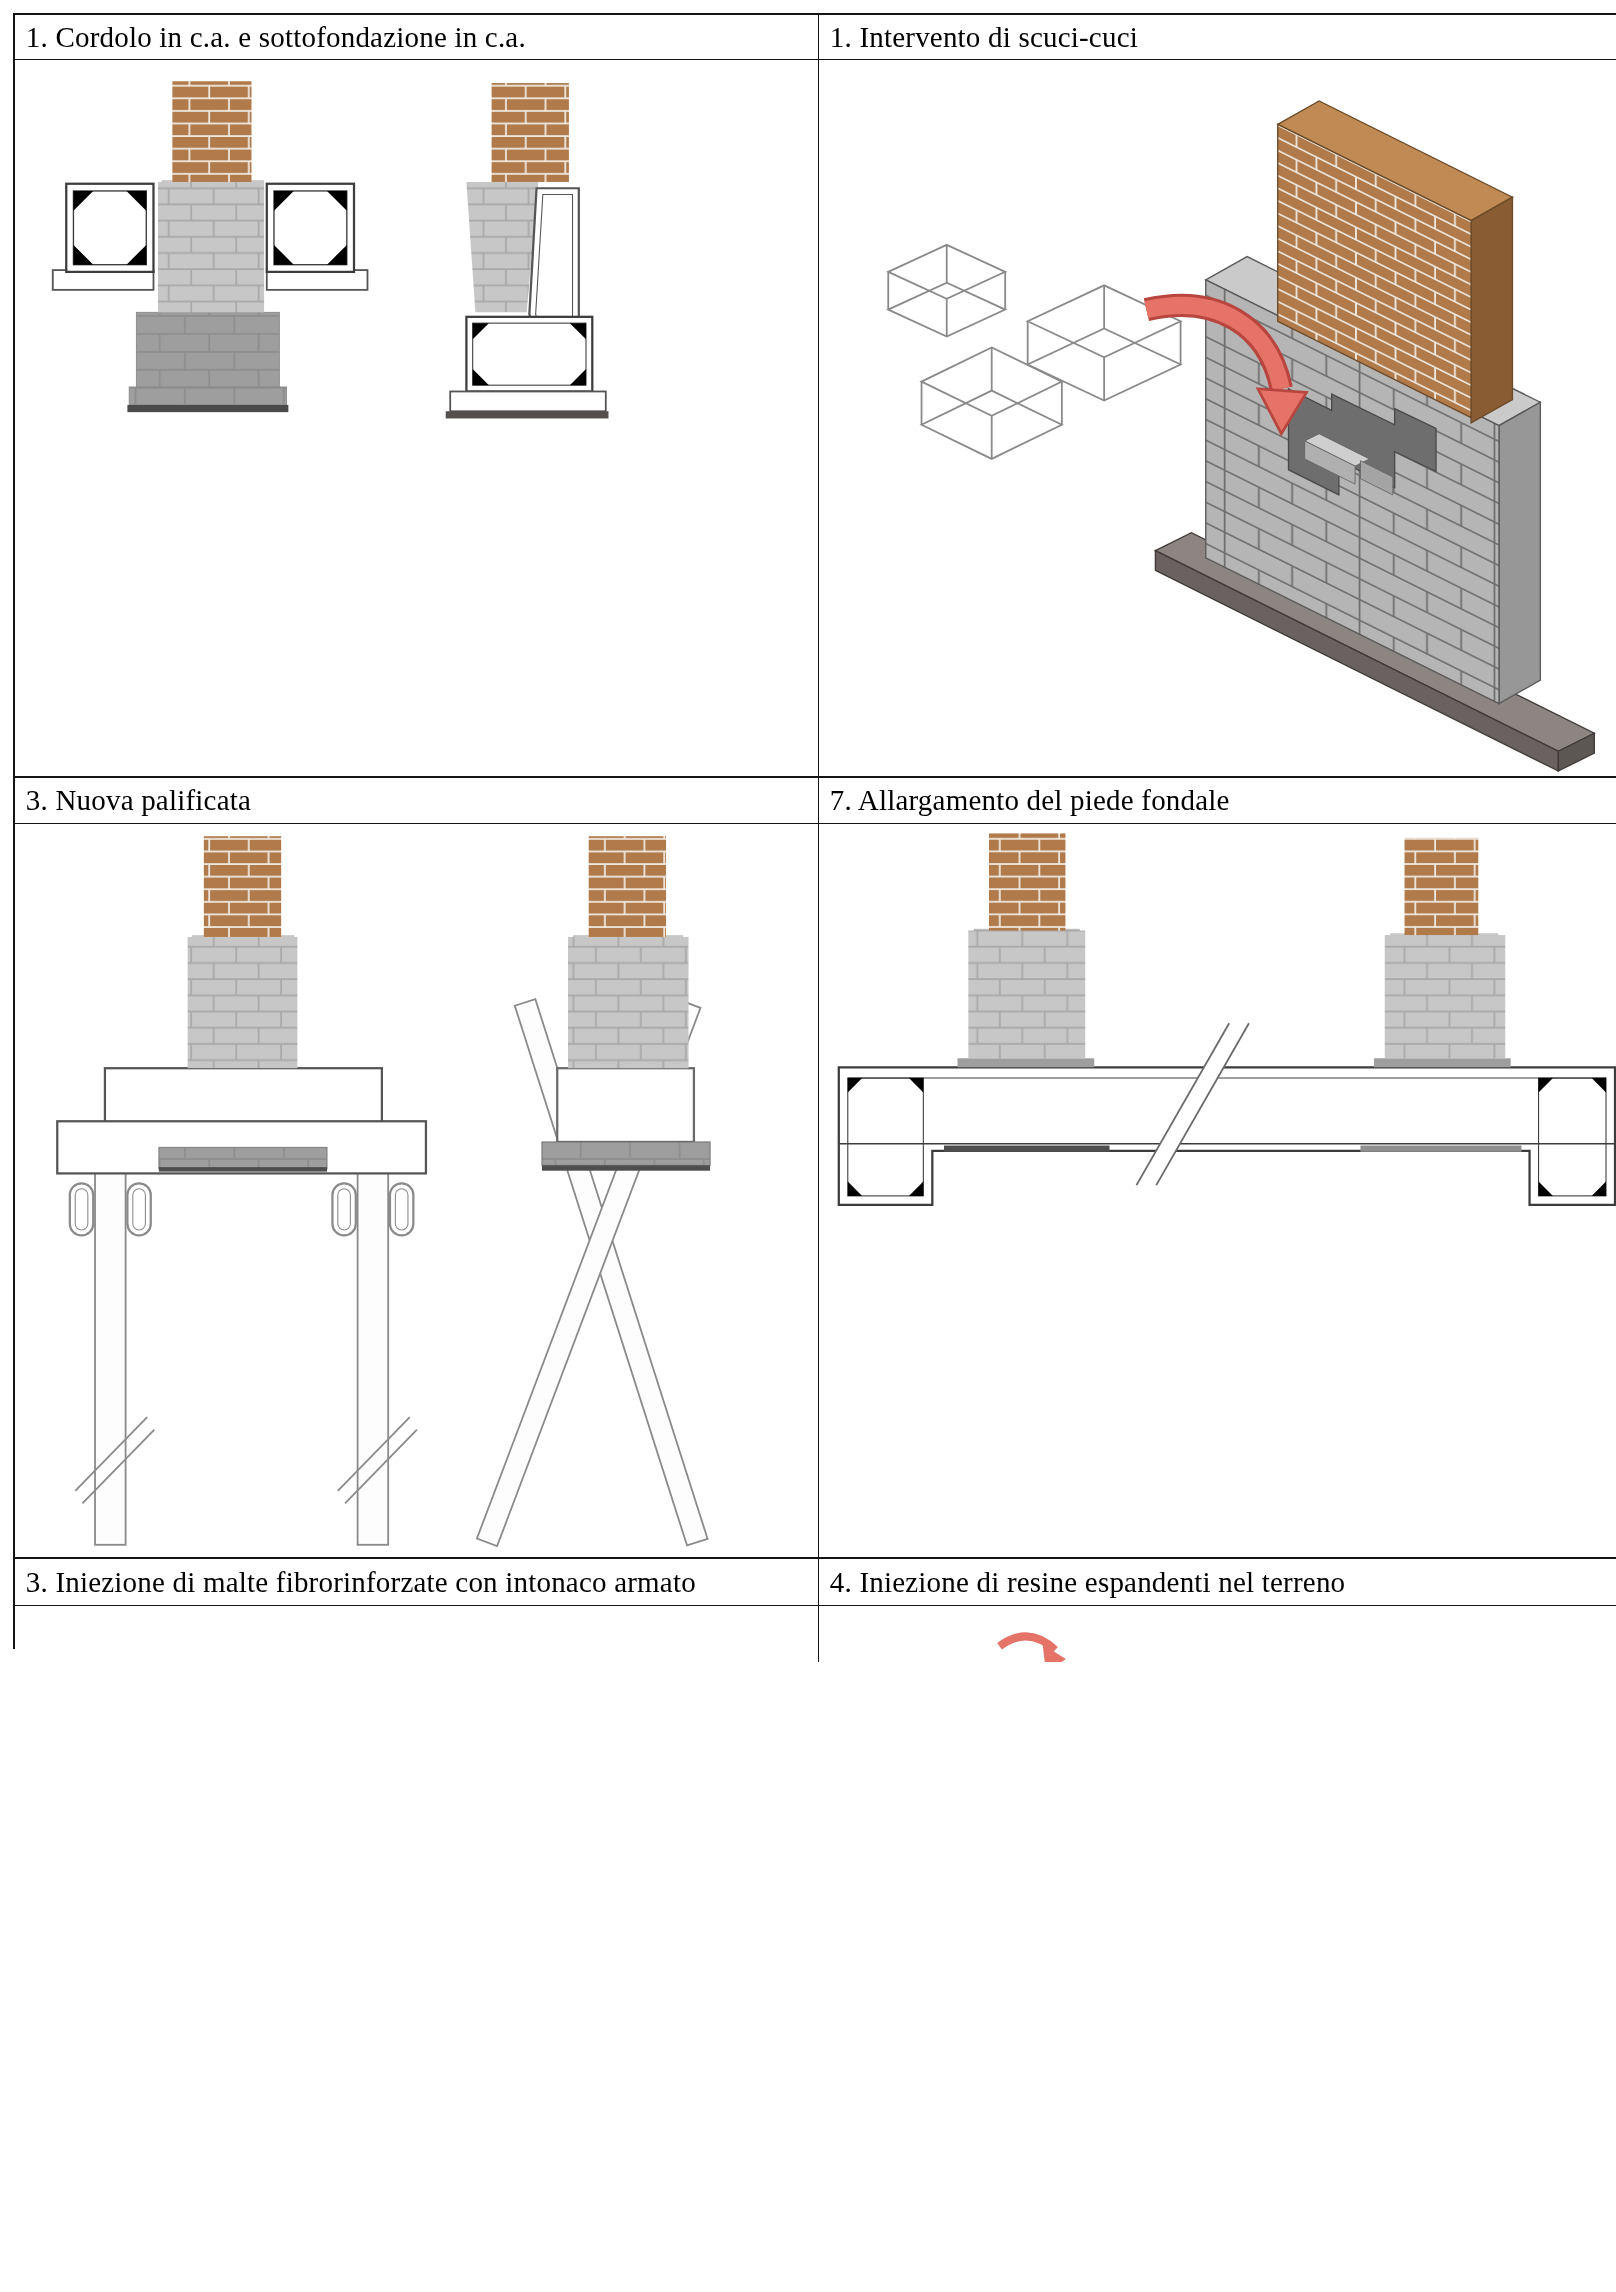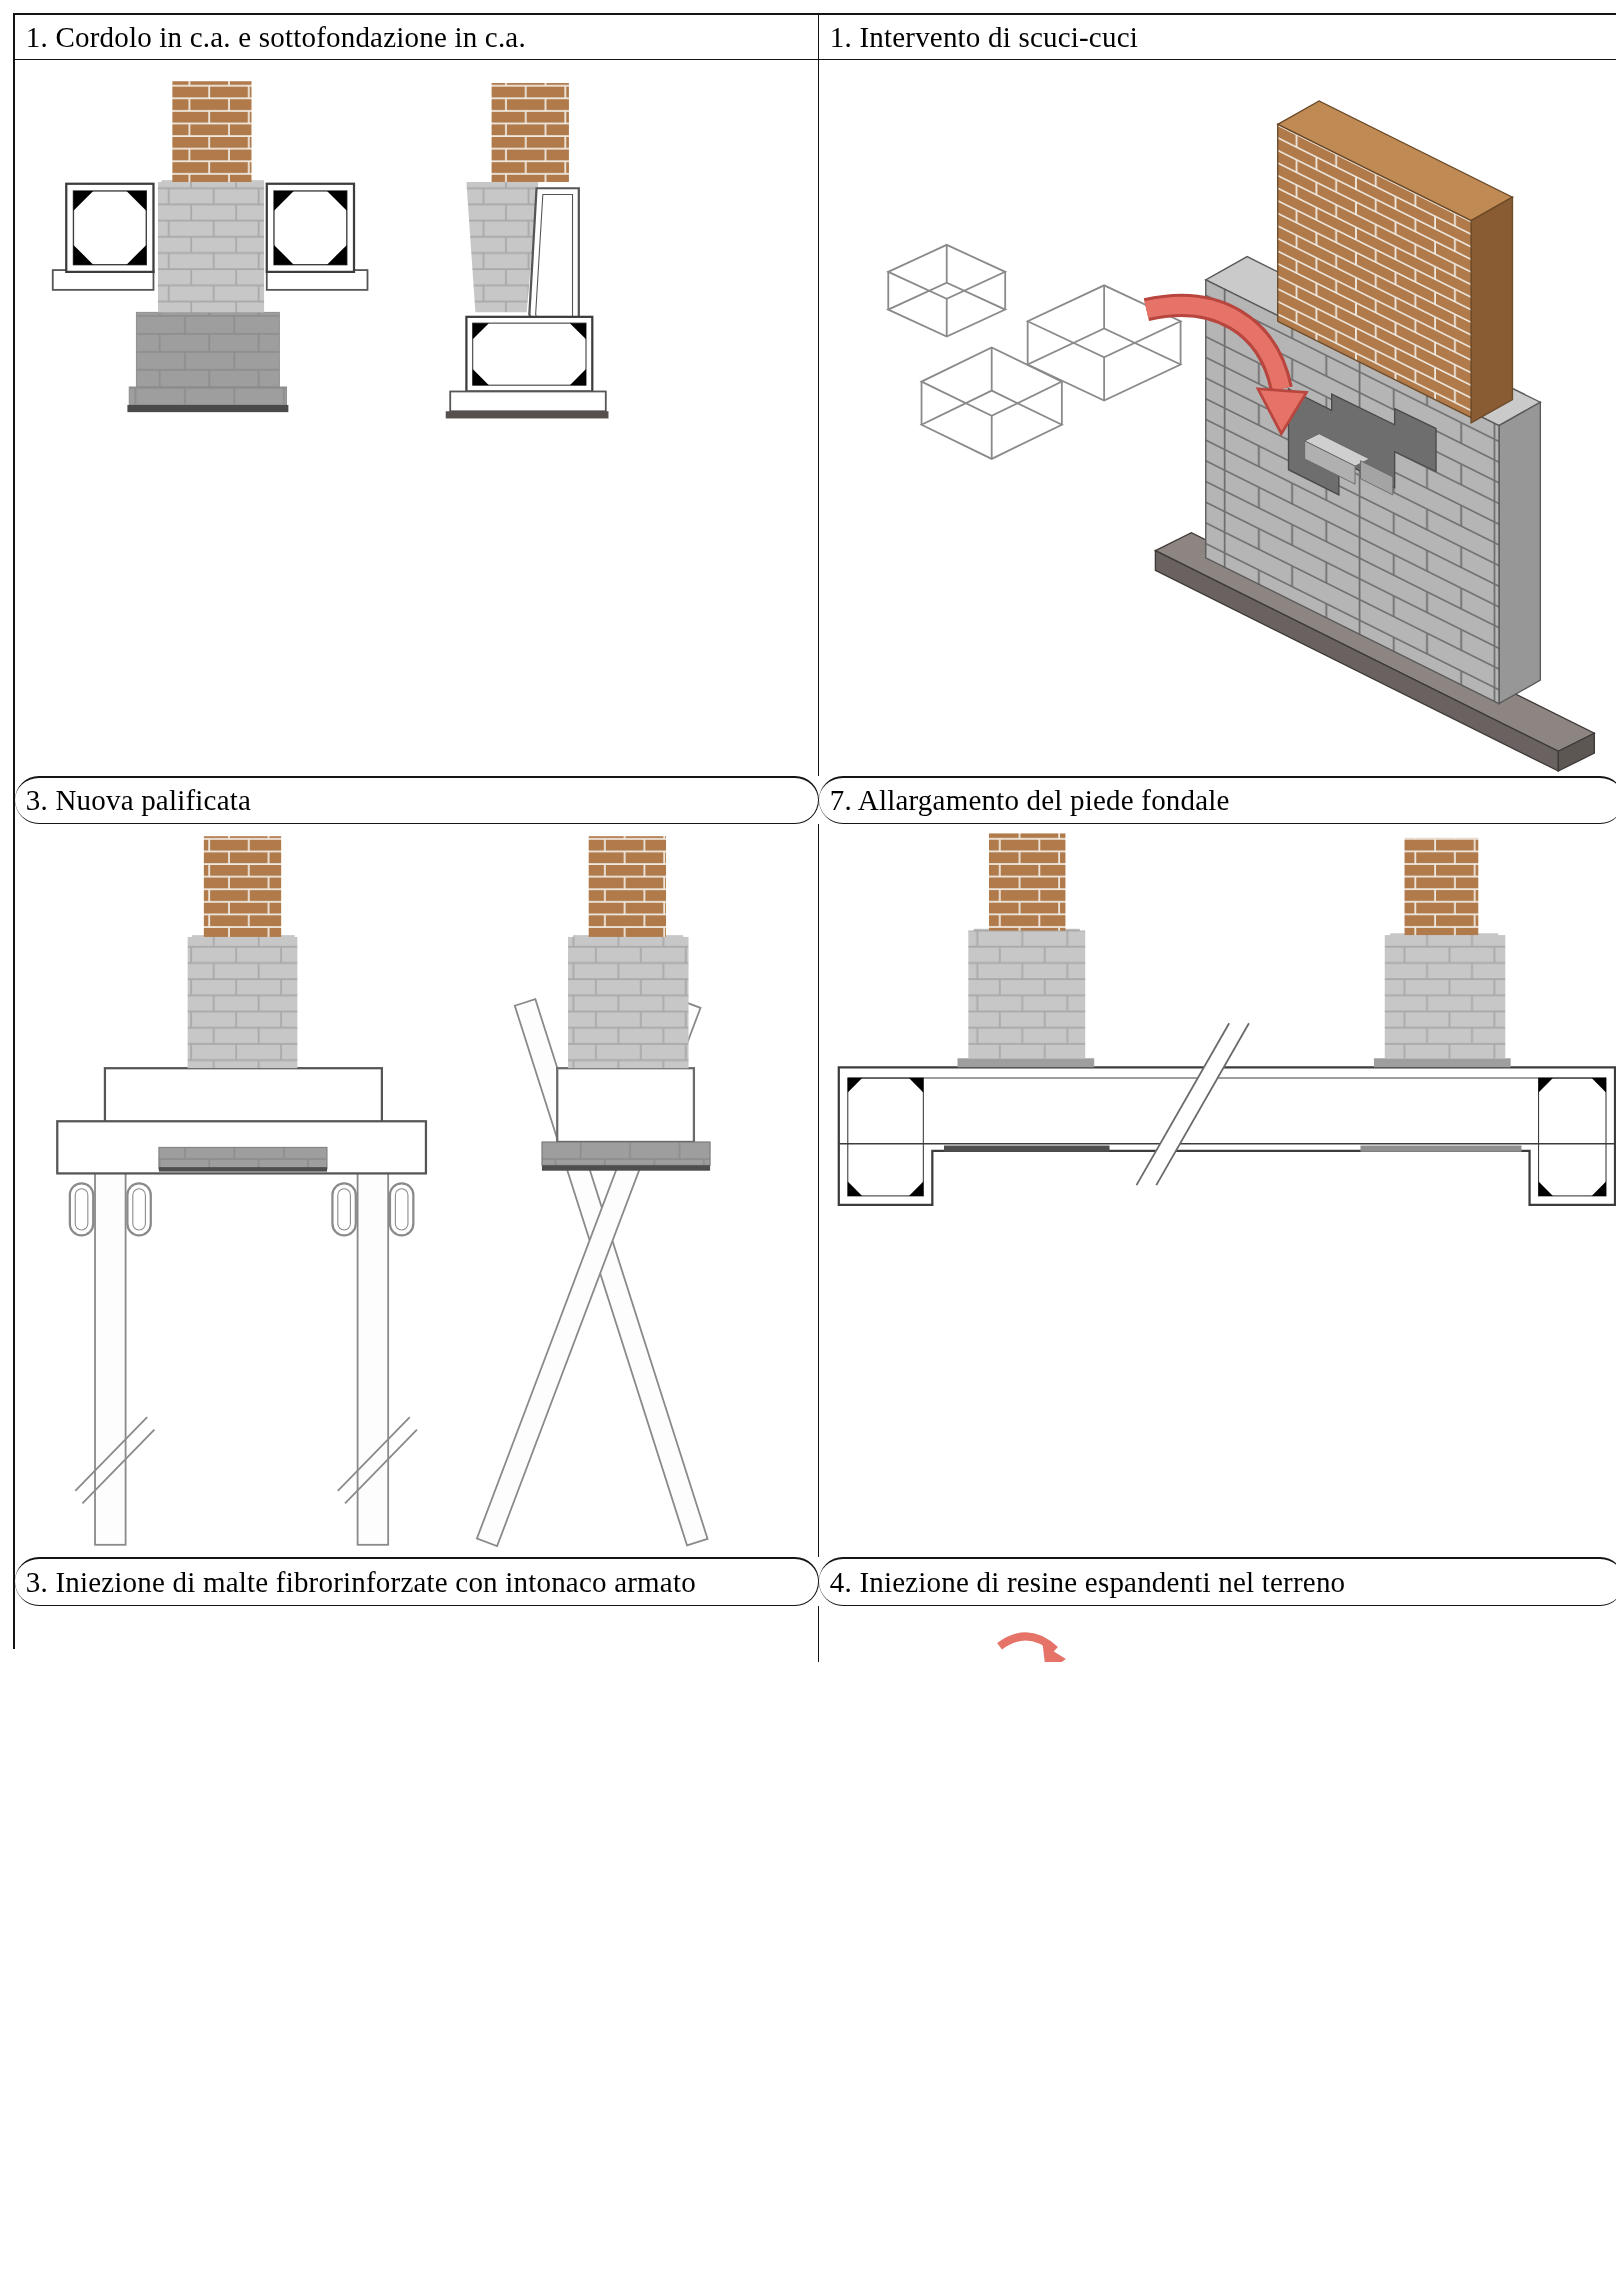--- a/index.html
+++ b/index.html
@@ -15,21 +15,21 @@
   }
   .cell{box-sizing:border-box;overflow:hidden;background:#fff;}
   .cell.colL{border-right:1.8px solid var(--c-border,#141414);}
   .hcell{
     display:flex;align-items:center;
     padding-left:10.8px;
     font-size:29px;color:var(--c-text,#000);
     border-bottom:1.8px solid var(--c-border,#141414);
     letter-spacing:0.2px;
   }
-  .hcell.mid{border-top:2.7px solid var(--c-border,#141414);border-radius:24px;}
+  .hcell.mid{border-top:2.7px solid var(--c-border,#141414);}
   .dcell svg{display:block;width:100%;height:100%;}
   .defs{position:absolute;width:0;height:0;}
 </style>
 </head>
 <body>
 
 <svg class="defs" aria-hidden="true">
   <defs>
     <pattern id="pbrick" width="88" height="28" patternUnits="userSpaceOnUse">
       <rect width="88" height="28" style="fill:var(--c-brick-mortar)"></rect>

